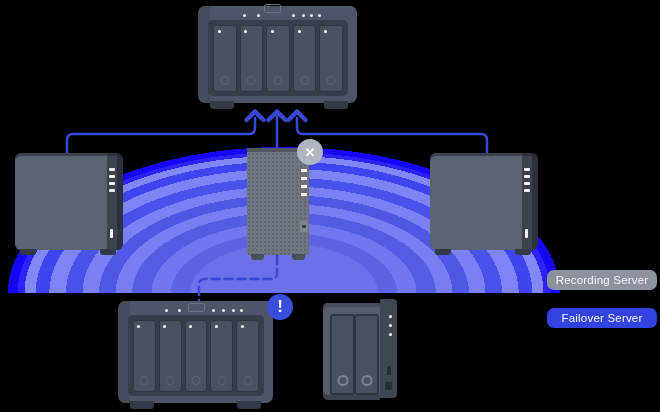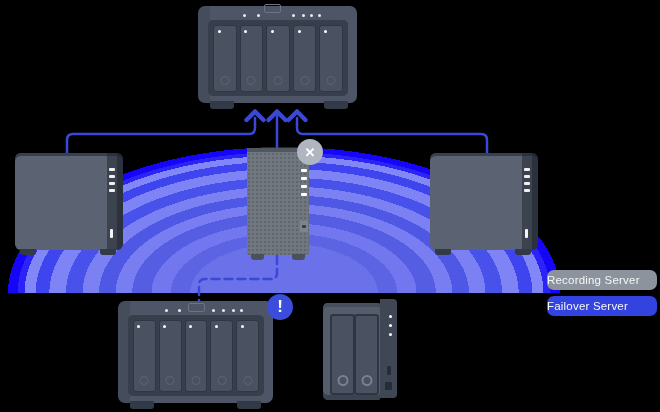--- a/index.html
+++ b/index.html
@@ -76,24 +76,24 @@
   #duoSide .port2{position:absolute;left:5px;top:83px;width:7px;height:8px;background:#262c38;border-radius:1px;}
 
   
   .badge{position:absolute;z-index:4;border-radius:50%;display:flex;align-items:center;justify-content:center;
         color:#fff;font-weight:bold;}
   #badge-error{left:297px;top:139px;width:26px;height:26px;background:#b0b6bf;font-size:13px;}
   #badge-warn{left:267px;top:294px;width:26px;height:26px;background:#3a4edb;font-size:17px;}
 
   
   .pill{position:absolute;left:547px;width:110px;height:20px;z-index:4;border-radius:7px;
-        display:flex;align-items:center;}
+        display:flex;align-items:center;justify-content:center;}
   .pill span{font-size:11.5px;color:#f4f6f9;letter-spacing:.2px;}
   #legend-rec{top:270px;background:#8d939d;}
-  #legend-fail{top:296px;background:#3243df;}
+  #legend-fail{top:308px;background:#3243df;}
 </style>
 </head>
 <body>
 
 <div id="canvas">
 
   <div id="waves"></div>
 
   <svg id="links" width="660" height="412" viewBox="0 0 660 412">
     <g fill="none" stroke="#3a48d8" stroke-width="2.5" stroke-linecap="round" stroke-linejoin="round">

